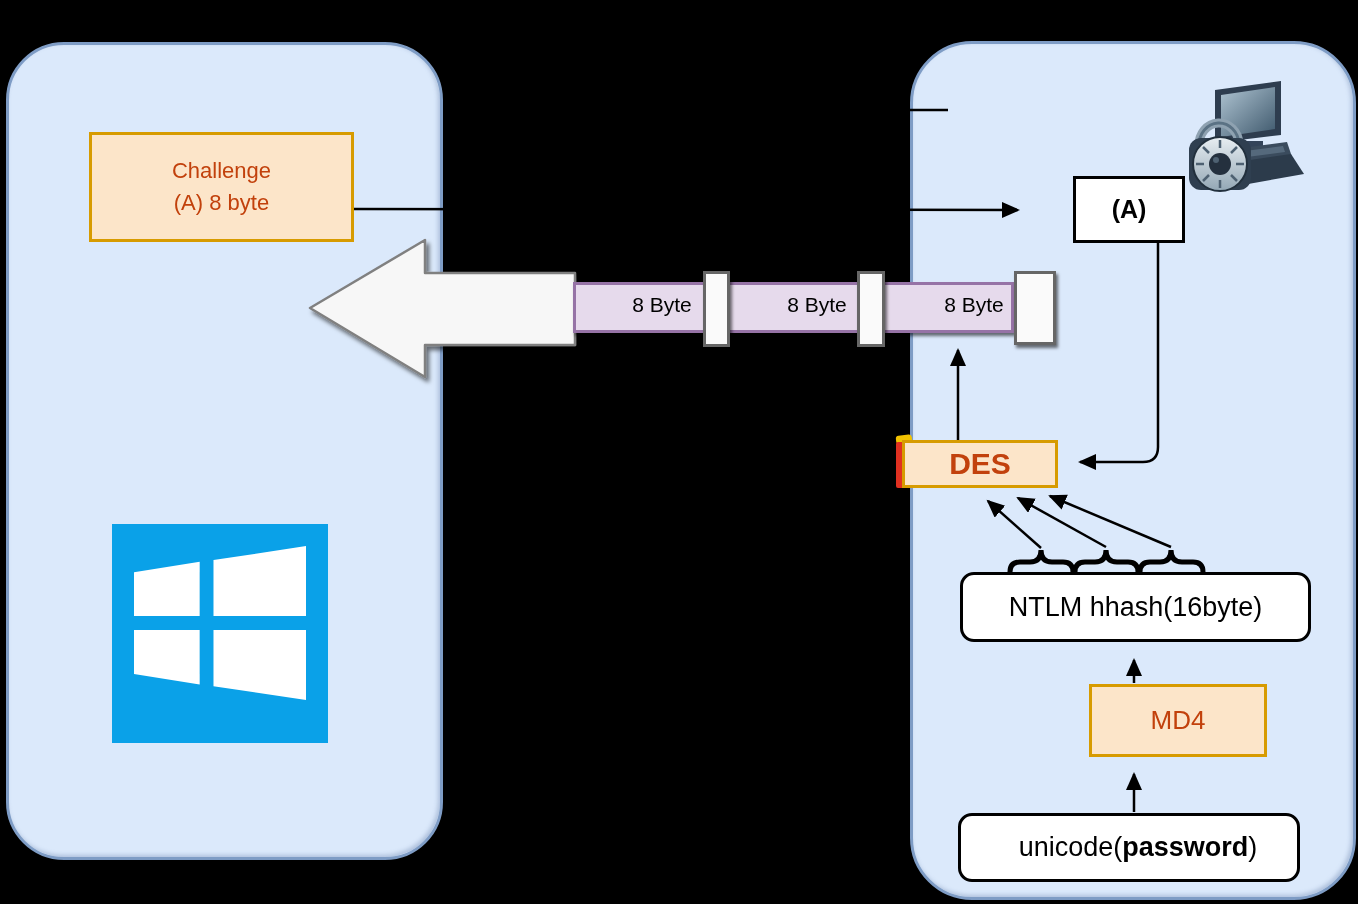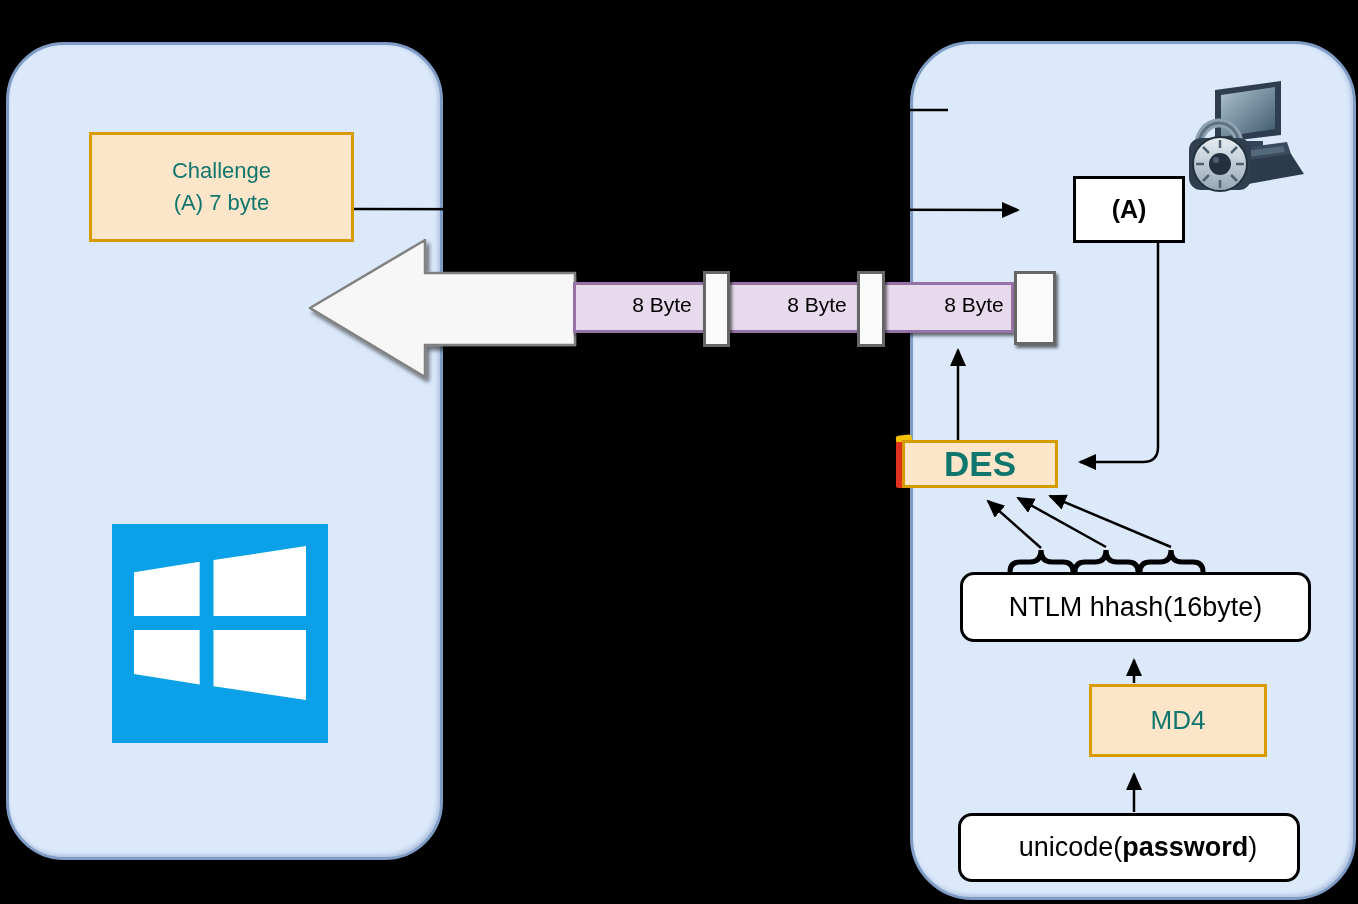--- a/index.html
+++ b/index.html
@@ -11,24 +11,24 @@
     position:absolute;background:#DBE9FB;border:3px solid #7E9CC5;
     border-radius:58px;box-shadow:inset -2px -2px 4px rgba(90,115,160,.35);
     z-index:1;
   }
   #left-panel{left:6px;top:42px;width:431px;height:812px;}
   #right-panel{left:910px;top:41px;width:440px;height:853px;border-radius:62px;}
 
   .obox{
     position:absolute;background:#FCE5C9;border:3px solid #D79B00;
     box-sizing:border-box;display:flex;align-items:center;justify-content:center;
-    text-align:center;color:#0f766e;z-index:10;
+    text-align:center;color:#c2410c;z-index:10;
   }
   #challenge-box{left:89px;top:132px;width:265px;height:110px;font-size:22px;line-height:1.45;}
-  #des-box{left:902px;top:440px;width:156px;height:48px;font-size:35px;font-weight:bold;}
+  #des-box{left:902px;top:440px;width:156px;height:48px;font-size:30px;font-weight:bold;}
   #md4-box{left:1057px;top:684px;width:178px;height:73px;font-size:26px;margin-left:32px;}
 
   .wbox{
     position:absolute;background:#FFFFFF;border:3px solid #000;
     box-sizing:border-box;display:flex;align-items:center;justify-content:center;
     text-align:center;color:#000;z-index:10;
   }
   #a-box{left:1073px;top:176px;width:112px;height:67px;font-size:25px;font-weight:bold;}
   #ntlm-box{left:960px;top:572px;width:351px;height:70px;font-size:27px;border-radius:14px;}
   #unicode-box{left:958px;top:813px;width:342px;height:69px;font-size:27px;border-radius:14px;padding-left:18px;}
@@ -116,21 +116,21 @@
   <div class="separator" id="sep-1"></div>
   <div class="separator" id="sep-2"></div>
   <div class="separator" id="bar-end-box"></div>
   <div class="seg-label" id="seg-label-1">8 Byte</div>
   <div class="seg-label" id="seg-label-2">8 Byte</div>
   <div class="seg-label" id="seg-label-3">8 Byte</div>
 
   <div class="obox" id="challenge-box">
     <div>
       <div>Challenge</div>
-      <div>(A) 7 byte</div>
+      <div>(A) 8 byte</div>
     </div>
   </div>
 
   <div class="wbox" id="a-box">(A)</div>
 
   <div id="des-artifact-yellow"></div>
   <div id="des-artifact-red"></div>
   <div class="obox" id="des-box">DES</div>
 
   <div class="wbox" id="ntlm-box">NTLM hhash(16byte)</div>

